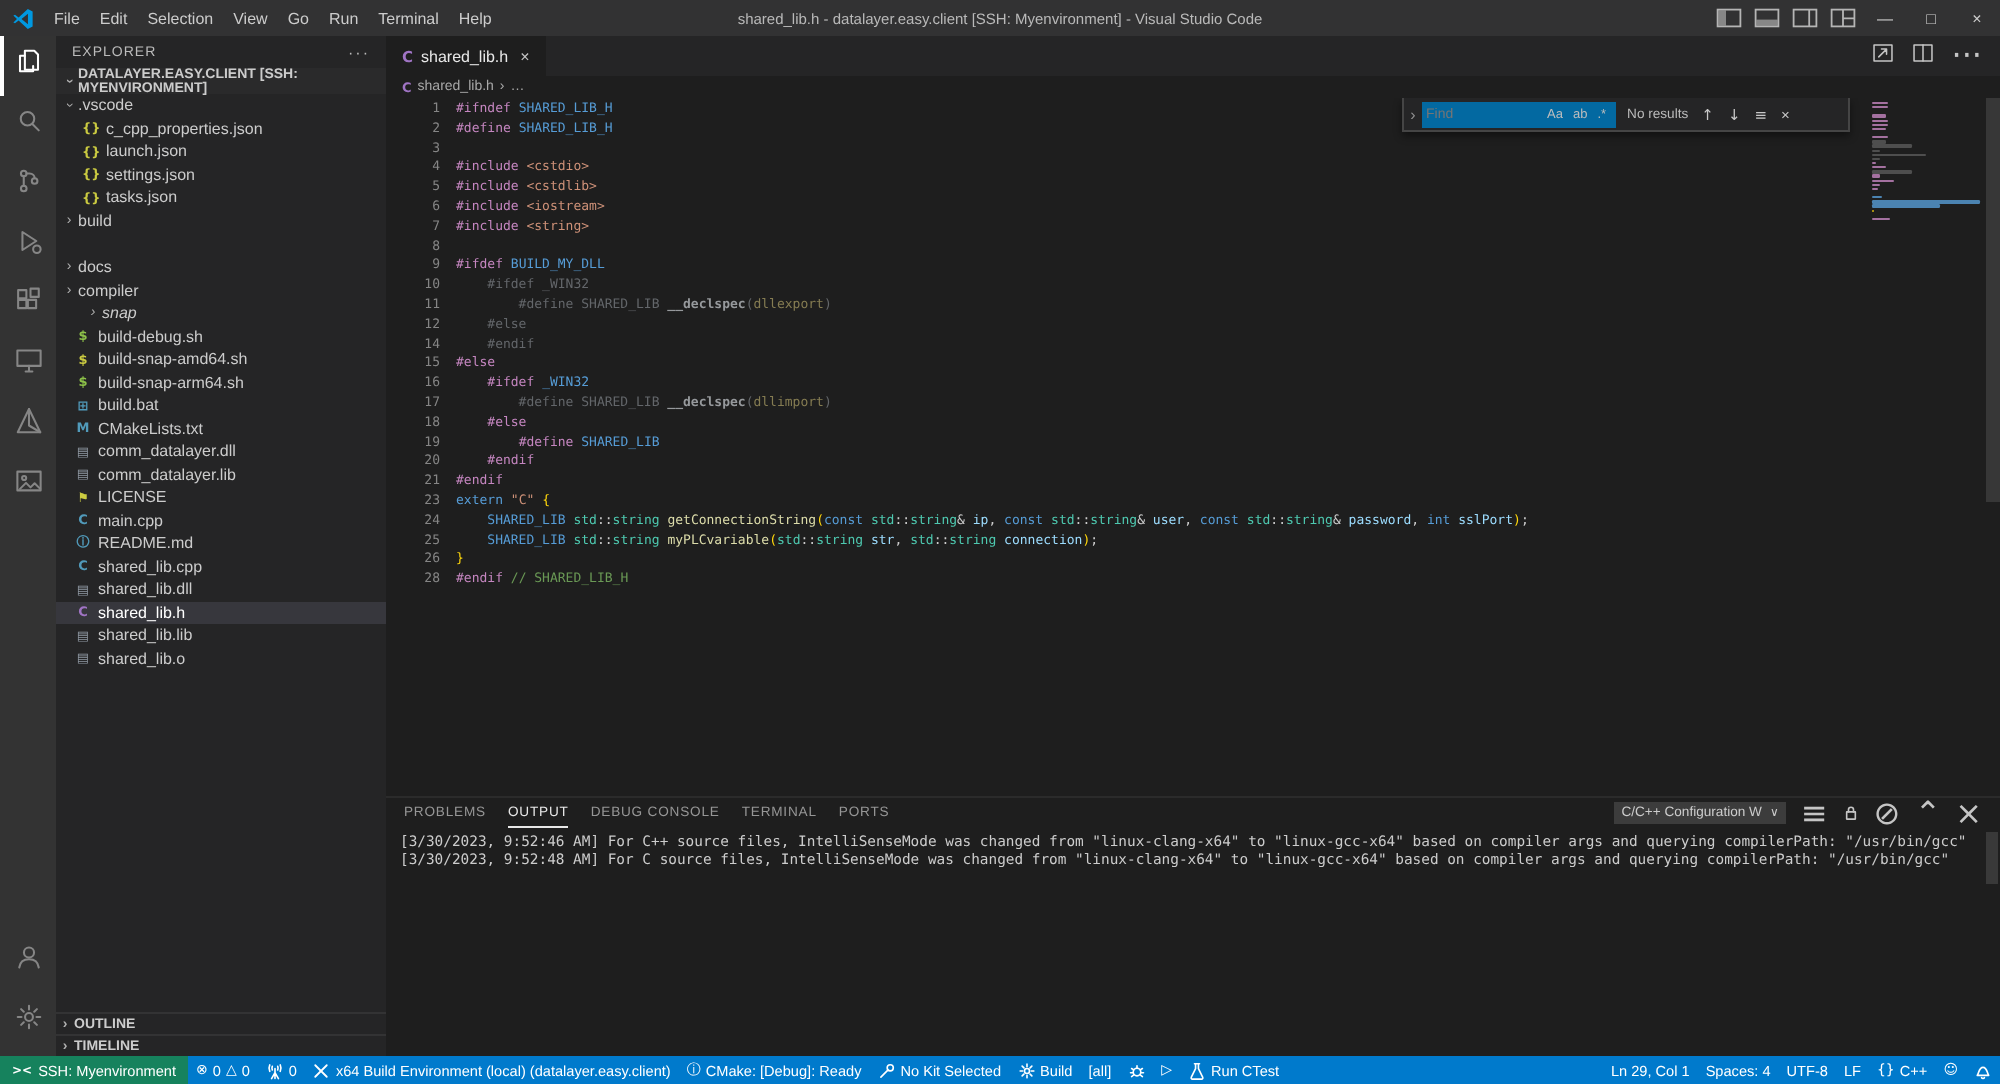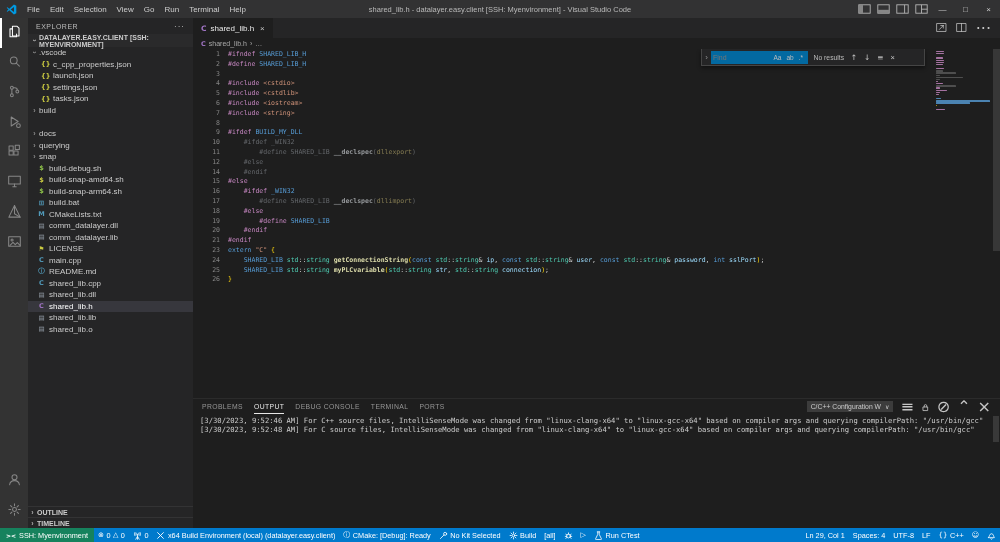--- a/index.html
+++ b/index.html
@@ -46,21 +46,21 @@
   .editor-actions{margin-left:auto;display:flex;align-items:center;gap:9px;padding-right:9px;color:#c5c5c5}
   .breadcrumb{height:11px;display:flex;align-items:center;gap:3px;font-size:7px;color:#a9a9a9;padding-left:8px;flex:none}
   .code-wrap{flex:1;position:relative;overflow:hidden;min-height:0}
   .code-lines{position:absolute;top:1px;left:0;right:66px}
   .code-line{display:flex;height:9.8px;line-height:9.8px;font-family:"DejaVu Sans Mono","Liberation Mono",monospace;font-size:6.5px;white-space:pre}
   .code-line.cur{background:rgba(255,255,255,.045)}
   .gutter{width:35px;padding-right:8px;text-align:right;color:#858585;flex:none}
   .code-line.cur .gutter{color:#c6c6c6}
   .cursor{display:inline-block;width:1px;height:7.5px;background:#aeafad;margin-top:1px}
   .tk-pp{color:#C586C0}.tk-id{color:#569CD6}.tk-str{color:#CE9178}.tk-ty{color:#4EC9B0}
-  .tk-fn{color:#DCDCAA;font-weight:bold}.tk-pm{color:#9CDCFE}.tk-pl{color:#cccccc}
+  .tk-fn{color:#DCDCAA;font-weight:normal}.tk-pm{color:#9CDCFE}.tk-pl{color:#cccccc}
   .tk-br{color:#ffd70b}.tk-cm{color:#6A9955}
   .tk-dm{color:#63666a}.tk-dm2{color:#96999c;font-weight:bold}.tk-dms{color:#7d6353}.tk-dmf{color:#857c52}
   .minimap{position:absolute;top:2px;right:9px;width:55px}
   .mm-line{height:1.3px;margin-bottom:.85px;opacity:.8;border-radius:.6px}
   .scrollbar-v{position:absolute;top:0;right:0;width:7px;height:202px;background:rgba(121,121,121,.28)}
 
   
   .find{position:absolute;top:0;right:75px;width:224px;height:17px;background:#252526;border:1px solid #454545;border-top:none;
     display:flex;align-items:center;box-shadow:0 2px 4px rgba(0,0,0,.45);font-size:7px;color:#cccccc;z-index:5}
   .find-toggle{width:9px;text-align:center;color:#909090;font-size:8px}
@@ -248,23 +248,23 @@
           <div class="tree-item" style="padding-left: 2px;">
             <span class="chev">›</span>
             <span>build</span>
           </div>
           <div class="tree-item" style="padding-left: 2px; margin-top: 12px;">
             <span class="chev">›</span>
             <span>docs</span>
           </div>
           <div class="tree-item" style="padding-left: 2px;">
             <span class="chev">›</span>
-            <span>querying</span>
-          </div>
-          <div class="tree-item" style="padding-left: 2px;">
+            <span>compiler</span>
+          </div>
+          <div class="tree-item" style="padding-left: 14px; font-style: italic;">
             <span class="chev">›</span>
             <span>snap</span>
           </div>
           <div class="tree-item" style="padding-left: 9px;">
             <span class="tree-icon" style="color: rgb(141, 193, 73);">$</span>
             <span>build-debug.sh</span>
           </div>
           <div class="tree-item" style="padding-left: 9px;">
             <span class="tree-icon" style="color: rgb(203, 203, 65);">$</span>
             <span>build-snap-amd64.sh</span>
@@ -376,20 +376,21 @@
             <div class="code-line"><span class="gutter">16</span><span><span class="tk-pl">    </span><span class="tk-pp">#ifdef</span><span class="tk-pl"> </span><span class="tk-id">_WIN32</span></span></div>
             <div class="code-line"><span class="gutter">17</span><span><span class="tk-dm">        #define SHARED_LIB </span><span class="tk-dm2">__declspec</span><span class="tk-dm">(</span><span class="tk-dmf">dllimport</span><span class="tk-dm">)</span></span></div>
             <div class="code-line"><span class="gutter">18</span><span><span class="tk-pl">    </span><span class="tk-pp">#else</span></span></div>
             <div class="code-line"><span class="gutter">19</span><span><span class="tk-pl">        </span><span class="tk-pp">#define</span><span class="tk-pl"> </span><span class="tk-id">SHARED_LIB</span></span></div>
             <div class="code-line"><span class="gutter">20</span><span><span class="tk-pl">    </span><span class="tk-pp">#endif</span></span></div>
             <div class="code-line"><span class="gutter">21</span><span><span class="tk-pp">#endif</span></span></div>
             <div class="code-line"><span class="gutter">23</span><span><span class="tk-id">extern</span><span class="tk-pl"> </span><span class="tk-str">"C"</span><span class="tk-pl"> </span><span class="tk-br">{</span></span></div>
             <div class="code-line"><span class="gutter">24</span><span><span class="tk-pl">    </span><span class="tk-id">SHARED_LIB</span><span class="tk-pl"> </span><span class="tk-ty">std</span><span class="tk-pl">::</span><span class="tk-ty">string</span><span class="tk-pl"> </span><span class="tk-fn">getConnectionString</span><span class="tk-br">(</span><span class="tk-id">const</span><span class="tk-pl"> </span><span class="tk-ty">std</span><span class="tk-pl">::</span><span class="tk-ty">string</span><span class="tk-pl">&amp; </span><span class="tk-pm">ip</span><span class="tk-pl">, </span><span class="tk-id">const</span><span class="tk-pl"> </span><span class="tk-ty">std</span><span class="tk-pl">::</span><span class="tk-ty">string</span><span class="tk-pl">&amp; </span><span class="tk-pm">user</span><span class="tk-pl">, </span><span class="tk-id">const</span><span class="tk-pl"> </span><span class="tk-ty">std</span><span class="tk-pl">::</span><span class="tk-ty">string</span><span class="tk-pl">&amp; </span><span class="tk-pm">password</span><span class="tk-pl">, </span><span class="tk-id">int</span><span class="tk-pl"> </span><span class="tk-pm">sslPort</span><span class="tk-br">)</span><span class="tk-pl">;</span></span></div>
             <div class="code-line"><span class="gutter">25</span><span><span class="tk-pl">    </span><span class="tk-id">SHARED_LIB</span><span class="tk-pl"> </span><span class="tk-ty">std</span><span class="tk-pl">::</span><span class="tk-ty">string</span><span class="tk-pl"> </span><span class="tk-fn">myPLCvariable</span><span class="tk-br">(</span><span class="tk-ty">std</span><span class="tk-pl">::</span><span class="tk-ty">string</span><span class="tk-pl"> </span><span class="tk-pm">str</span><span class="tk-pl">, </span><span class="tk-ty">std</span><span class="tk-pl">::</span><span class="tk-ty">string</span><span class="tk-pl"> </span><span class="tk-pm">connection</span><span class="tk-br">)</span><span class="tk-pl">;</span></span></div>
             <div class="code-line"><span class="gutter">26</span><span><span class="tk-br">}</span></span></div>
+            <div class="code-line"><span class="gutter">28</span><span><span class="tk-pp">#endif</span><span class="tk-pl"> </span><span class="tk-cm">// SHARED_LIB_H</span></span></div>
           </div>
         <div class="minimap" id="minimap">
             <div class="mm-line" style="width: 8.4px; background: rgb(197, 134, 192);"></div>
             <div class="mm-line" style="width: 8.4px; background: rgb(197, 134, 192);"></div>
             <div class="mm-line" style="width: 0px; background: transparent;"></div>
             <div class="mm-line" style="width: 7.14px; background: rgb(197, 134, 192);"></div>
             <div class="mm-line" style="width: 7.56px; background: rgb(197, 134, 192);"></div>
             <div class="mm-line" style="width: 7.98px; background: rgb(197, 134, 192);"></div>
             <div class="mm-line" style="width: 7.14px; background: rgb(197, 134, 192);"></div>
             <div class="mm-line" style="width: 0px; background: transparent;"></div>

